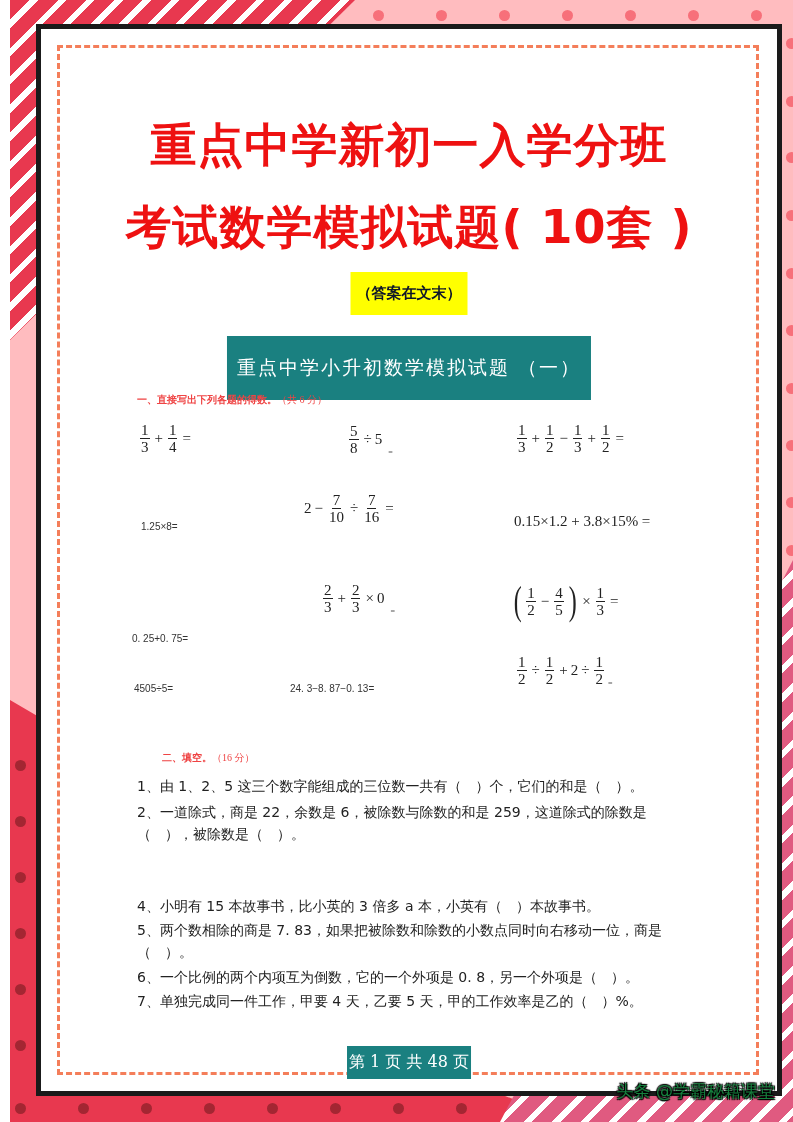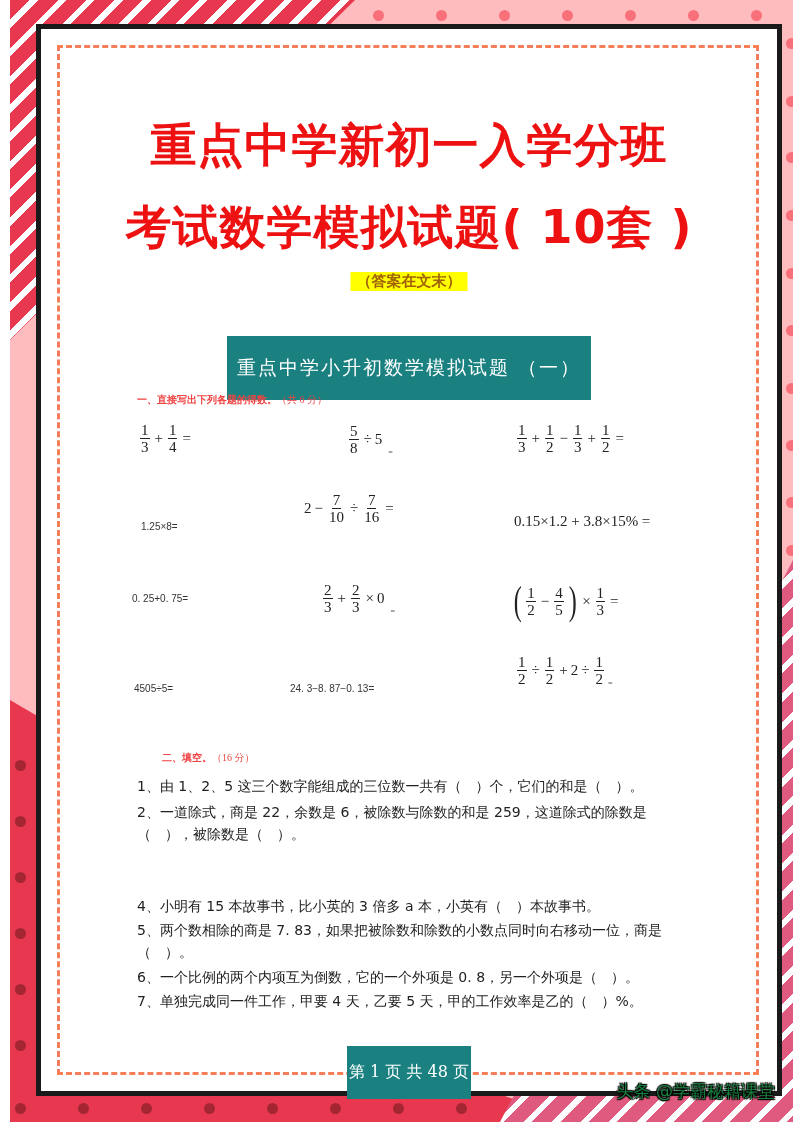--- a/index.html
+++ b/index.html
@@ -43,21 +43,21 @@
   .title-line {
     position: absolute; left: 0; right: 0; text-align: center;
     color: #ee1111; font-weight: bold; font-family: "DejaVu Sans", sans-serif;
     letter-spacing: 1px;
   }
   .title1 { top: 86px; font-size: 46px; }
   .title2 { top: 168px; font-size: 46px; }
 
   .answer-note {
     position: absolute; top: 243px; left: 50%; transform: translateX(-50%);
-    background: #ffff00; padding: 0 6px; font-size: 15px; font-weight: bold; color: #a16207;
+    background: #ffff00; padding: 12px 6px; font-size: 15px; font-weight: bold; color: #0f172a;
   }
 
   .section-banner {
     position: absolute; top: 307px; left: 50%; transform: translateX(-50%);
     background: #1a8080; color: #ffffff; font-family: "DejaVu Serif", serif;
     font-size: 19px; padding: 19px 10px; white-space: nowrap; letter-spacing: 2px;
   }
 
   
   .sec-heading {
@@ -79,21 +79,21 @@
   .op { margin: 0 3px; }
   .eq-low { font-size: 8px; margin-left: 6px; margin-top: 26px; color: #555; }
   .paren { font-size: 40px; line-height: 40px; font-weight: 200; transform: scaleX(0.6); }
 
   
   .q { position: absolute; left: 96px; width: 550px; font-size: 14px; line-height: 22px; color: #222; font-family: "DejaVu Sans", sans-serif; }
 
   .footer-page {
     position: absolute; top: 1017px; left: 50%; transform: translateX(-50%);
     background: #1a8080; color: #ffffff; font-family: "DejaVu Serif", serif;
-    font-size: 16px; padding: 16px 2px; white-space: nowrap;
+    font-size: 16px; padding: 6px 2px; white-space: nowrap;
   }
 
   .watermark {
     position: absolute; right: 18px; top: 1080px; color: #15803d; font-size: 17px;
     text-shadow: 1px 1px 1px #000, -1px -1px 1px #000, 1px -1px 1px #000, -1px 1px 1px #000;
     white-space: nowrap;
   }
 </style>
 </head>
 <body>
@@ -213,21 +213,21 @@
     <span class="op">÷</span>
     <span class="frac">
         <span class="num">7</span>
         <span class="den">16</span>
       </span>
     <span class="op">=</span>
   </div>
 
   <div class="math" style="left:473px;top:484px">0.15×1.2 + 3.8×15% =</div>
 
-  <div class="math plain" style="left:91px;top:564px">0. 25+0. 75=</div>
+  <div class="math plain" style="left:91px;top:604px">0. 25+0. 75=</div>
 
   <div class="math" style="left:280px;top:552px">
     <span class="frac">
         <span class="num">2</span>
         <span class="den">3</span>
       </span>
     <span class="op">+</span>
     <span class="frac">
         <span class="num">2</span>
         <span class="den">3</span>

